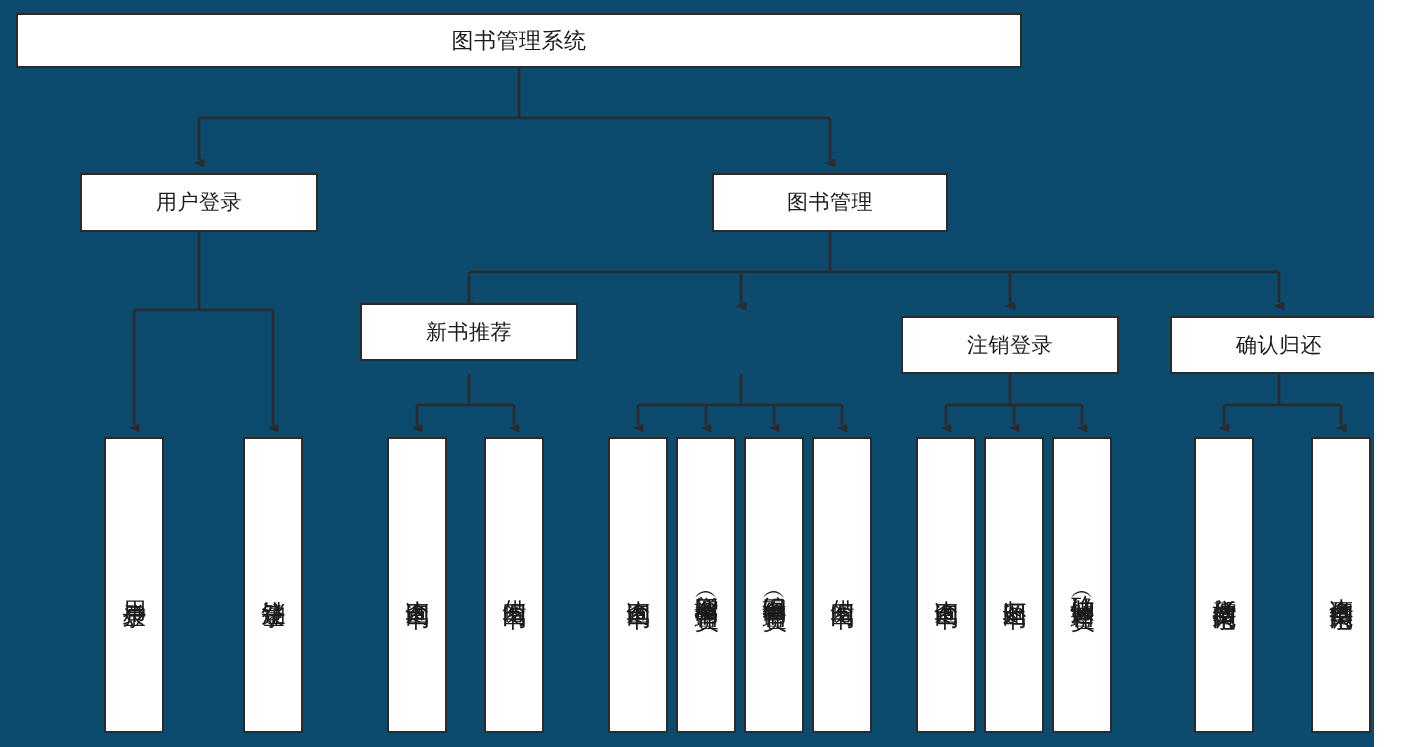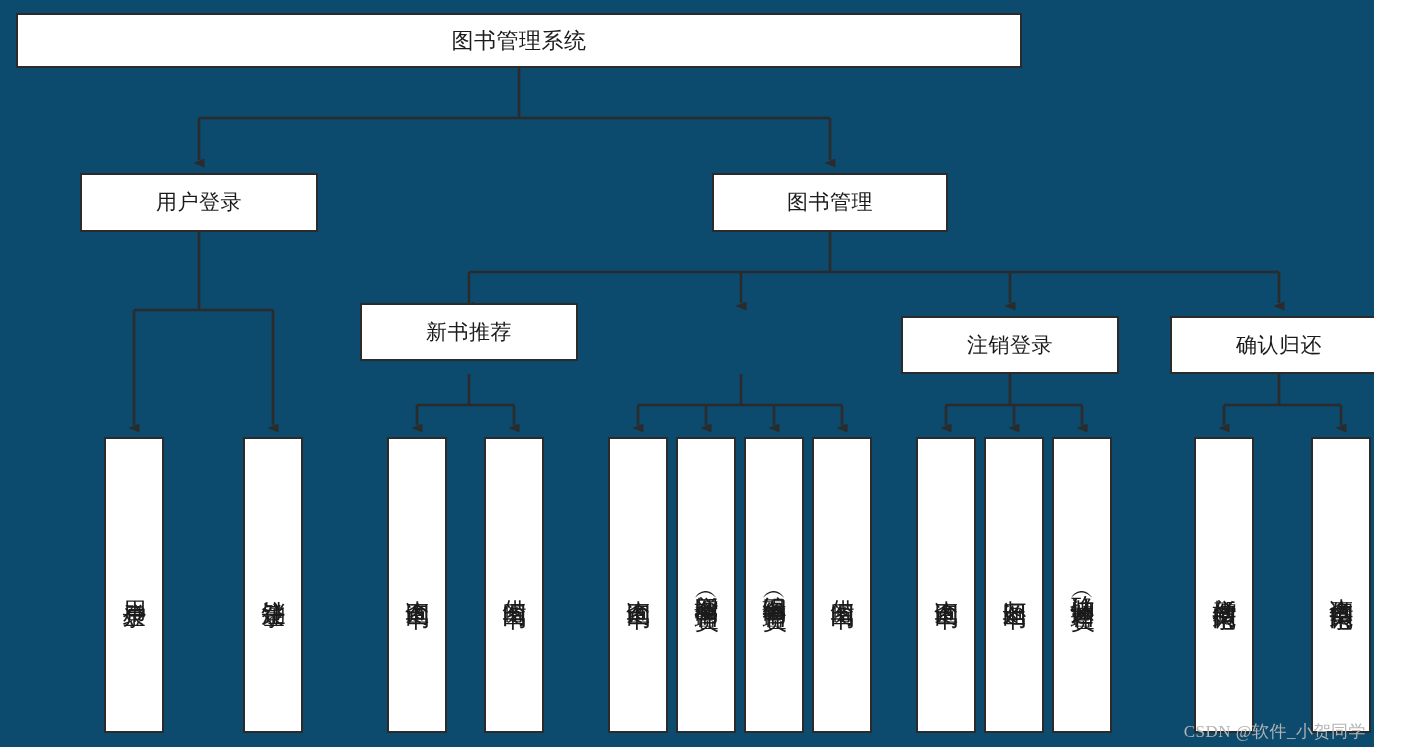--- a/index.html
+++ b/index.html
@@ -188,15 +188,14 @@
     <span class="lbl">确认归还（管理员）</span>
   </div>
 
   <div class="node vert" style="left:1194px; top:437px; width:60px; height:296px;">
     <span class="lbl">新增借阅记录</span>
   </div>
   <div class="node vert" style="left:1311px; top:437px; width:60px; height:296px;">
     <span class="lbl">查询借阅记录</span>
   </div>
 
-  <div class="watermark">CSDN @软件_小贺同学</div>
 
 </div>
 
 </body></html>

